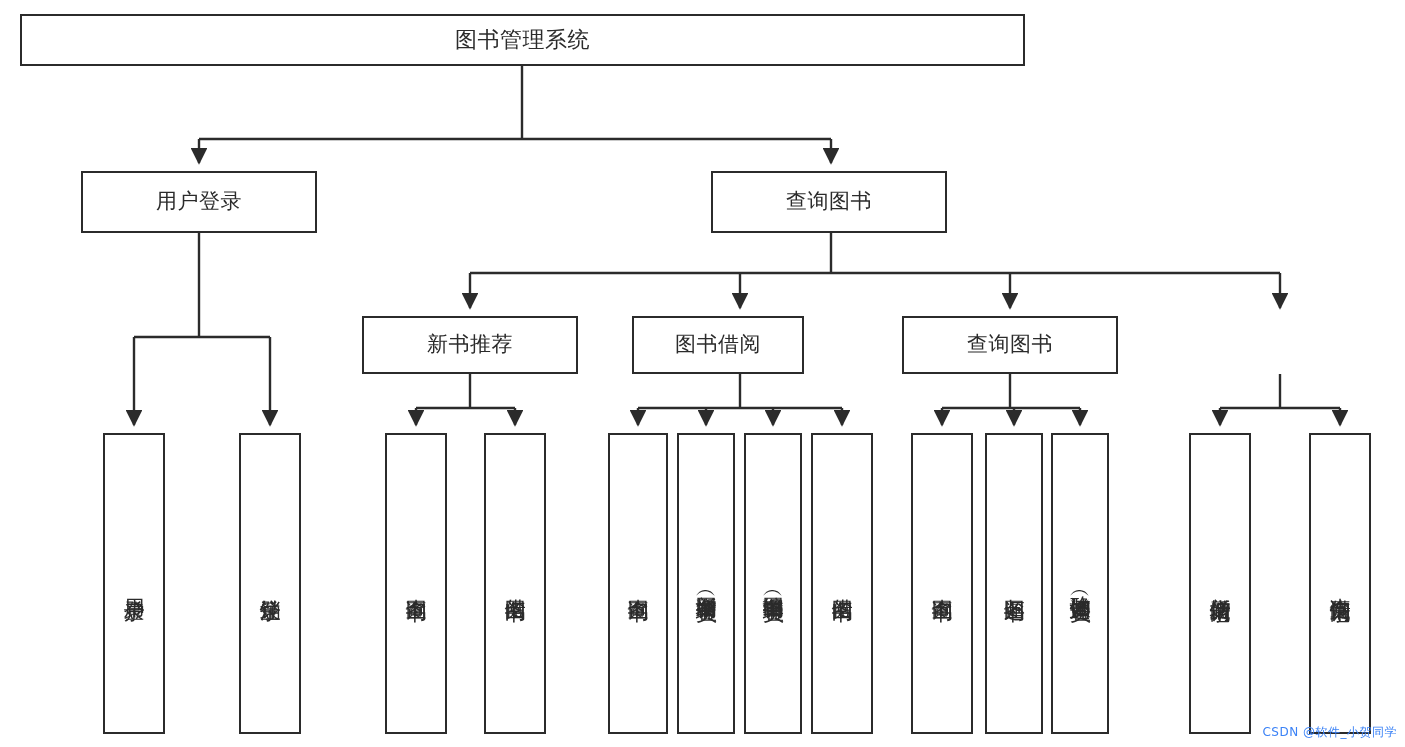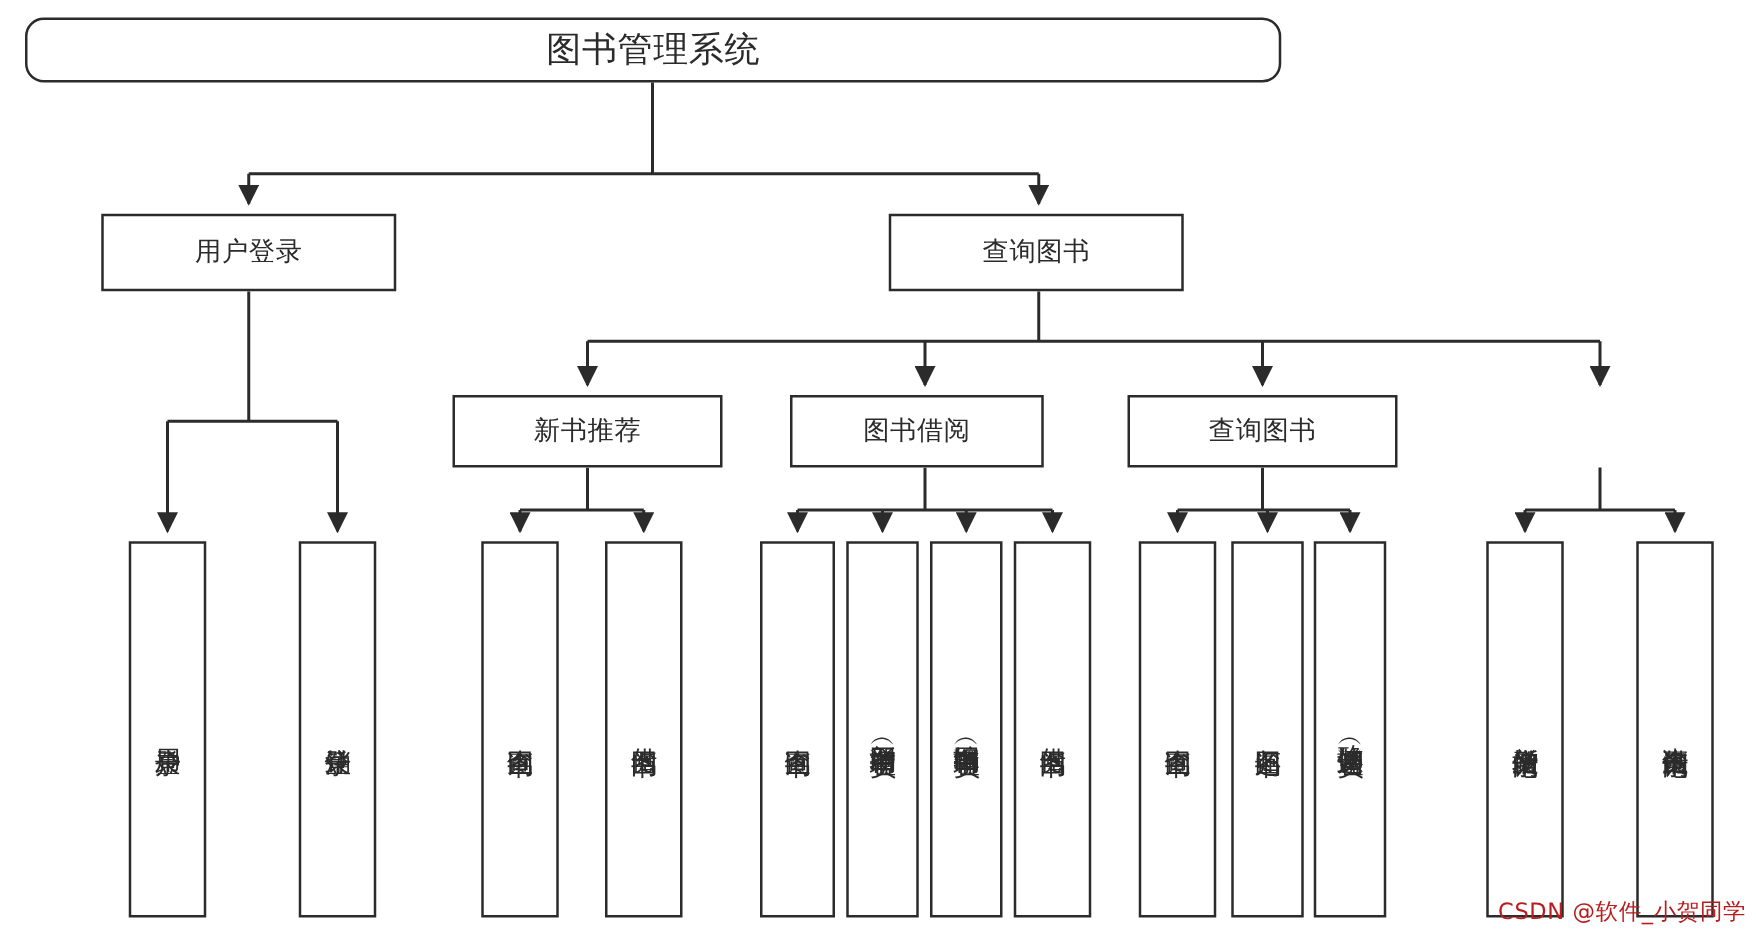--- a/index.html
+++ b/index.html
@@ -50,29 +50,28 @@
     letter-spacing: 1px;
     text-align: center;
     padding: 4px 0;
   }
   .node-v .vtext {
     writing-mode: vertical-rl;
     text-orientation: upright;
     display: block;
   }
   #root-node {
-    font-size: 28px;
-    border-radius: 15px;
+    font-size: 22px;
   }
   #watermark {
     position: absolute;
     right: 8px;
     bottom: 6px;
-    font-size: 18px;
-    color: #b91c1c;
+    font-size: 12px;
+    color: #3b82f6;
     letter-spacing: 0.5px;
     white-space: nowrap;
   }
 </style>
 </head>
 <body>
 
 <div id="canvas">
 
   <svg id="edges" viewBox="0 0 1405 747" width="1405" height="747" xmlns="http://www.w3.org/2000/svg">
@@ -132,21 +131,21 @@
   <div class="node node-h" style="left:81px; top:171px; width:236px; height:62px;">
     <span>用户登录</span>
   </div>
   <div class="node node-h" style="left:711px; top:171px; width:236px; height:62px;">
     <span>查询图书</span>
   </div>
 
   <div class="node node-h" style="left:362px; top:316px; width:216px; height:58px;">
     <span>新书推荐</span>
   </div>
-  <div class="node node-h" style="left:632px; top:316px; width:203px; height:58px;align-items:center;">
+  <div class="node node-h" style="left:632px; top:316px; width:172px; height:58px;align-items:center;">
     <span>图书借阅</span>
   </div>
   <div class="node node-h" style="left:902px; top:316px; width:216px; height:58px;">
     <span>查询图书</span>
   </div>
 
   <div class="node node-v" style="left:103px; top:433px; width:62px; height:301px;">
     <span class="vtext">用户登录</span>
   </div>
   <div class="node node-v" style="left:239px; top:433px; width:62px; height:301px;">

